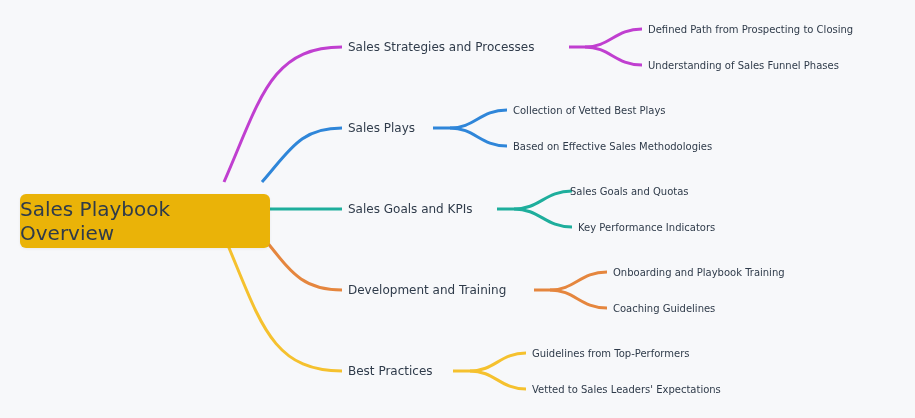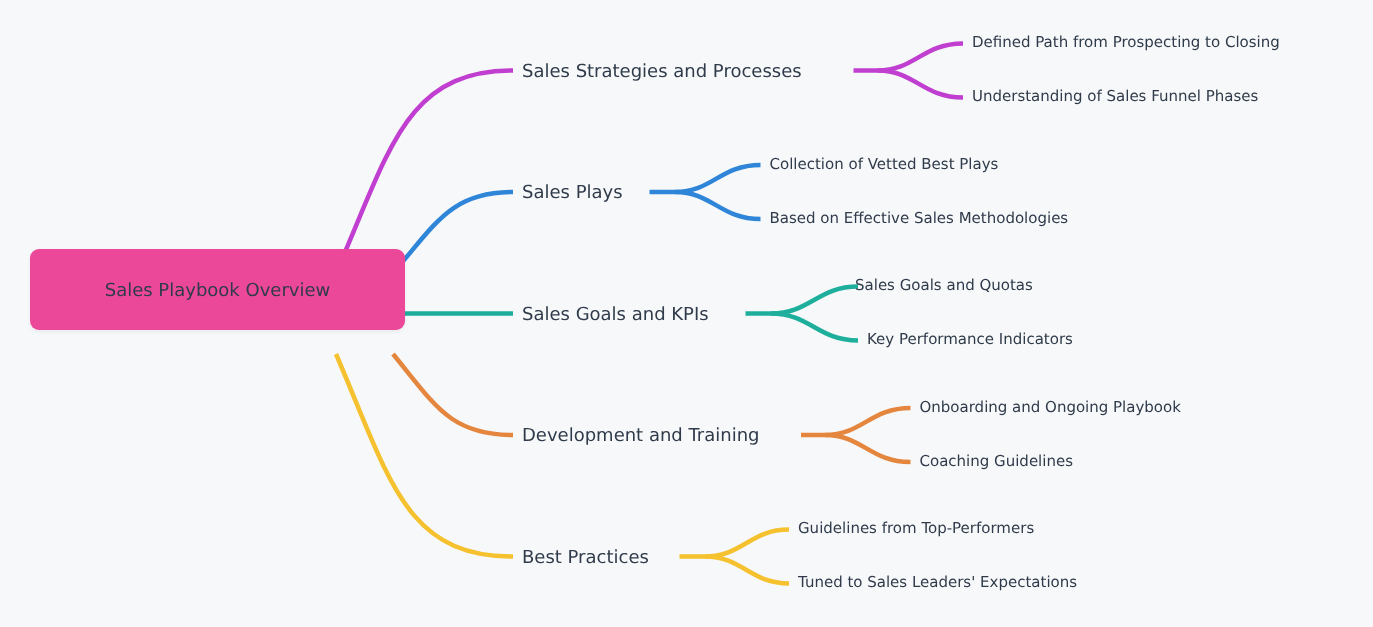--- a/index.html
+++ b/index.html
@@ -4,26 +4,26 @@
 <style>
   html, body { margin: 0; padding: 0; }
   body {
     width: 915px; height: 418px; overflow: hidden;
     background: #f7f8fa;
     font-family: "DejaVu Sans", sans-serif;
     position: relative;
   }
   svg.links { position: absolute; left: 0; top: 0; }
   .root {
-    position: absolute; left: 20px; top: 166px;
+    position: absolute; left: 20px; top: 194px;
     width: 250px; height: 54px;
-    background: #ec4899; border-radius: 6px;
+    background: #eab308; border-radius: 6px;
     box-shadow: 0 1px 3px rgba(0,0,0,0.06);
     display: flex; align-items: center; justify-content: center;
-    color: #2f3b4a; font-size: 12px;
+    color: #2f3b4a; font-size: 20px;
   }
   .l1 { position: absolute; color: #2f3b4a; font-size: 12px; white-space: nowrap; transform: translateY(-50%); }
   .l2 { position: absolute; color: #2f3b4a; font-size: 10px; white-space: nowrap; transform: translateY(-50%); }
 </style>
 </head>
 <body>
 
 <svg class="links" width="915" height="418">
 
   <path d="M224 182 C 260 100, 270 47, 342 47" stroke="#c03fd0" stroke-width="3" fill="none"></path>
@@ -53,16 +53,16 @@
 <div class="l1" style="left:348px;top:209px">Sales Goals and KPIs</div>
 <div class="l1" style="left:348px;top:290px">Development and Training</div>
 <div class="l1" style="left:348px;top:371px">Best Practices</div>
 
 <div class="l2" style="left:648px;top:29px">Defined Path from Prospecting to Closing</div>
 <div class="l2" style="left:648px;top:65px">Understanding of Sales Funnel Phases</div>
 <div class="l2" style="left:513px;top:110px">Collection of Vetted Best Plays</div>
 <div class="l2" style="left:513px;top:146px">Based on Effective Sales Methodologies</div>
 <div class="l2" style="left:570px;top:191px">Sales Goals and Quotas</div>
 <div class="l2" style="left:578px;top:227px">Key Performance Indicators</div>
-<div class="l2" style="left:613px;top:272px">Onboarding and Ongoing Playbook</div>
+<div class="l2" style="left:613px;top:272px">Onboarding and Playbook Training</div>
 <div class="l2" style="left:613px;top:308px">Coaching Guidelines</div>
 <div class="l2" style="left:532px;top:353px">Guidelines from Top-Performers</div>
-<div class="l2" style="left:532px;top:389px">Tuned to Sales Leaders' Expectations</div>
+<div class="l2" style="left:532px;top:389px">Vetted to Sales Leaders' Expectations</div>
 
 </body></html>

